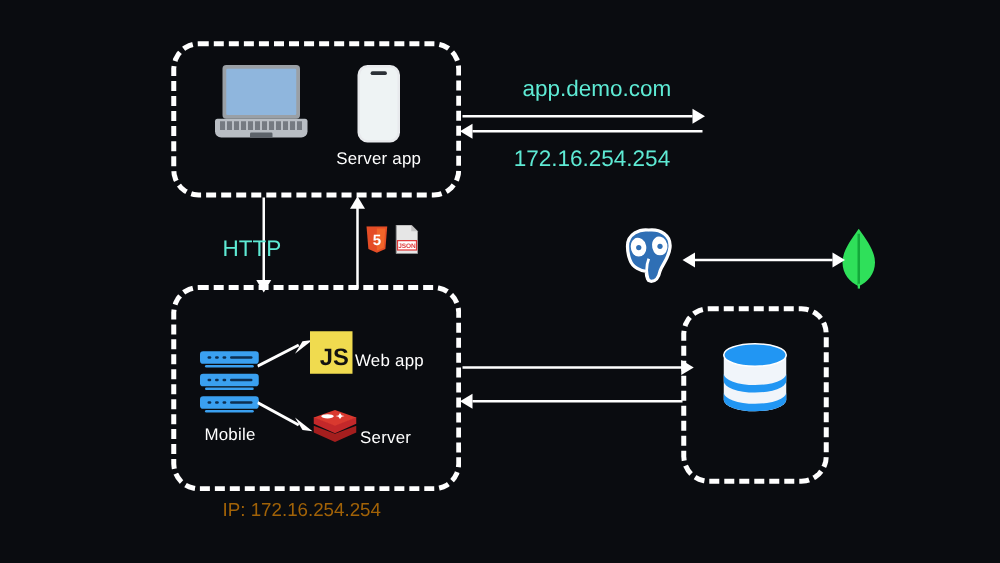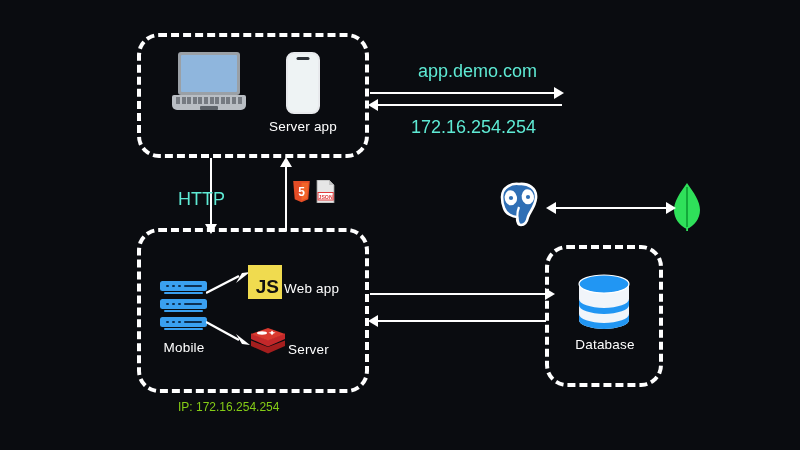--- a/index.html
+++ b/index.html
@@ -40,22 +40,22 @@
     text-align: center;
   }
   .edge-label {
     position: absolute;
     color: #5eead4;
     font-size: 18px;
     white-space: nowrap;
   }
   .ip-label {
     position: absolute;
-    color: #84cc16;
-    font-size: 12px;
+    color: #a16207;
+    font-size: 15px;
     white-space: nowrap;
   }
 
   
   .line-h {
     position: absolute;
     height: 2px;
     background: #ffffff;
   }
   .line-v {
@@ -346,21 +346,20 @@
 
   <div class="group-box" style="left:545px; top:245px; width:118px; height:142px;"></div>
 
   <svg class="db" style="left:577px; top:272px;" viewBox="0 0 54 60">
     <path d="M2 12 L2 48 A25 9 0 0 0 52 48 L52 12 Z" fill="#f1f5fa"></path>
     <ellipse cx="27" cy="12" rx="25" ry="9" fill="#2196f3"></ellipse>
     <path d="M2 27 A25 9 0 0 0 52 27 L52 33 A25 9 0 0 1 2 33 Z" fill="#2196f3"></path>
     <path d="M2 42 A25 9 0 0 0 52 42 L52 48 A25 9 0 0 1 2 48 Z" fill="#2196f3"></path>
     <ellipse cx="27" cy="12" rx="25" ry="9" fill="none" stroke="#ffffff" stroke-width="1.2"></ellipse>
   </svg>
-  <div class="label" style="left:555px; top:337px; width:100px;">Database</div>
 
   <div class="line-h" style="left:370px; top:293px; width:176px;"></div>
   <div class="arrow arrow-r" style="left:545px; top:288px;"></div>
 
   <div class="line-h" style="left:378px; top:320px; width:168px;"></div>
   <div class="arrow arrow-l" style="left:368px; top:315px;"></div>
 
   <svg class="pg" style="left:492px; top:181px;" viewBox="0 0 54 50">
     <g stroke="#ffffff" stroke-width="2.6" stroke-linejoin="round" fill="#2f6fb5">
       <path d="M10 16 C10 6, 20 2, 27 3 C36 2, 45 7, 44 17 C43 26, 38 30, 36 36 C35 41, 33 44, 29 44 C26 44, 25 40, 25 36 C21 36, 14 33, 12 27 C10 22, 10 19, 10 16 Z"></path>

